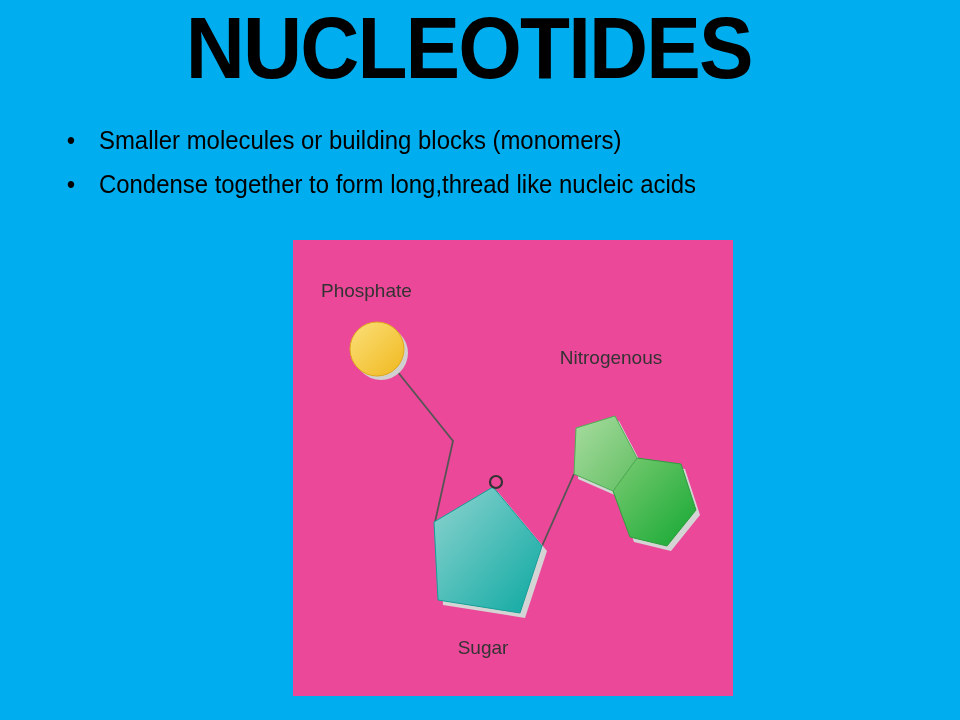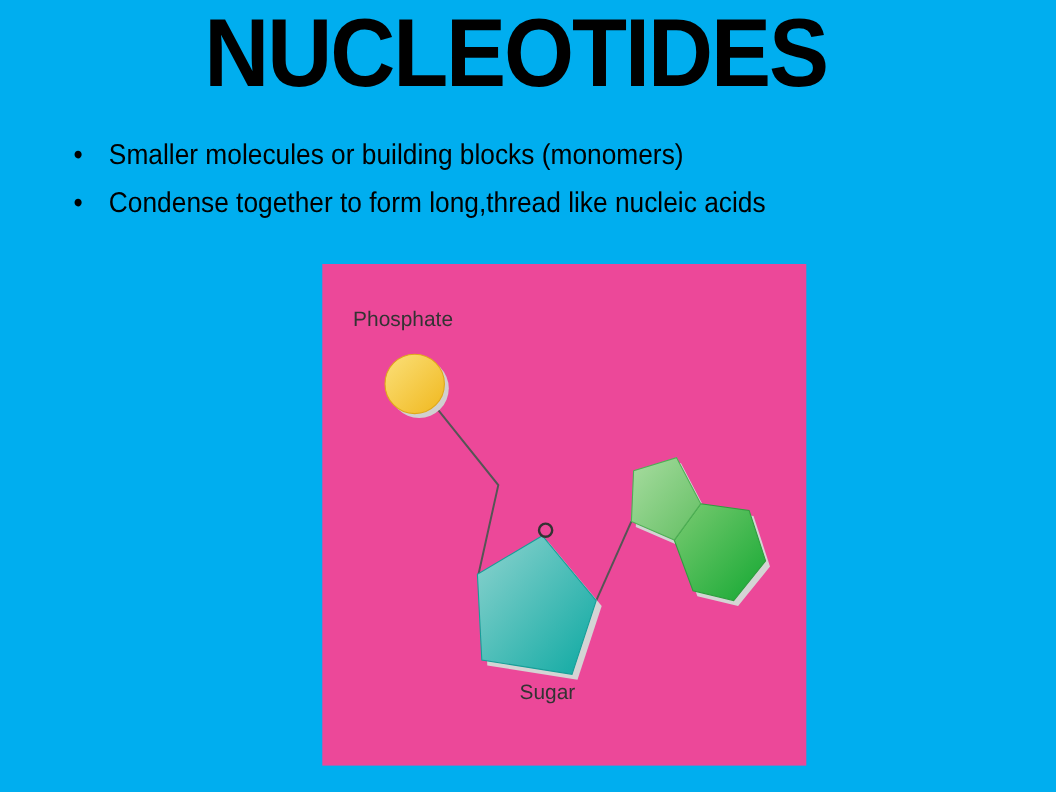--- a/index.html
+++ b/index.html
@@ -57,14 +57,15 @@
 
     <polygon points="453,492 394,527 398,605 480,618 502,551" fill="#d4d4d4"></polygon>
     <polygon points="448,487 389,522 393,600 475,613 497,546" fill="url(#gS)" stroke="#179e98" stroke-width="1"></polygon>
     <circle cx="451" cy="482" r="6" fill="none" stroke="#333" stroke-width="2.2"></circle>
 
     <polygon points="535,433 574,421 596,463 640,469 655,515 626,551 589,542 572,496 533,479" fill="#d4d4d4"></polygon>
     <polygon points="592,458 636,464 651,510 622,546 585,537 568,491" fill="url(#gH)" stroke="#2e9e3e" stroke-width="1"></polygon>
     <polygon points="531,428 570,416 592,458 568,491 529,474" fill="url(#gP)" stroke="#4fae55" stroke-width="1"></polygon>
   </svg>
   <div class="lbl" style="left:28px; top:39px;">Phosphate</div>
-  <div class="lbl" style="left:150px; top:378px; width:80px;text-align:right;">Sugar</div>
+  <div class="lbl" style="left:250px; top:106px; width:136px;">Nitrogenous</div>
+  <div class="lbl" style="left:150px; top:396px; width:80px;">Sugar</div>
 </div>
 
 </body></html>

